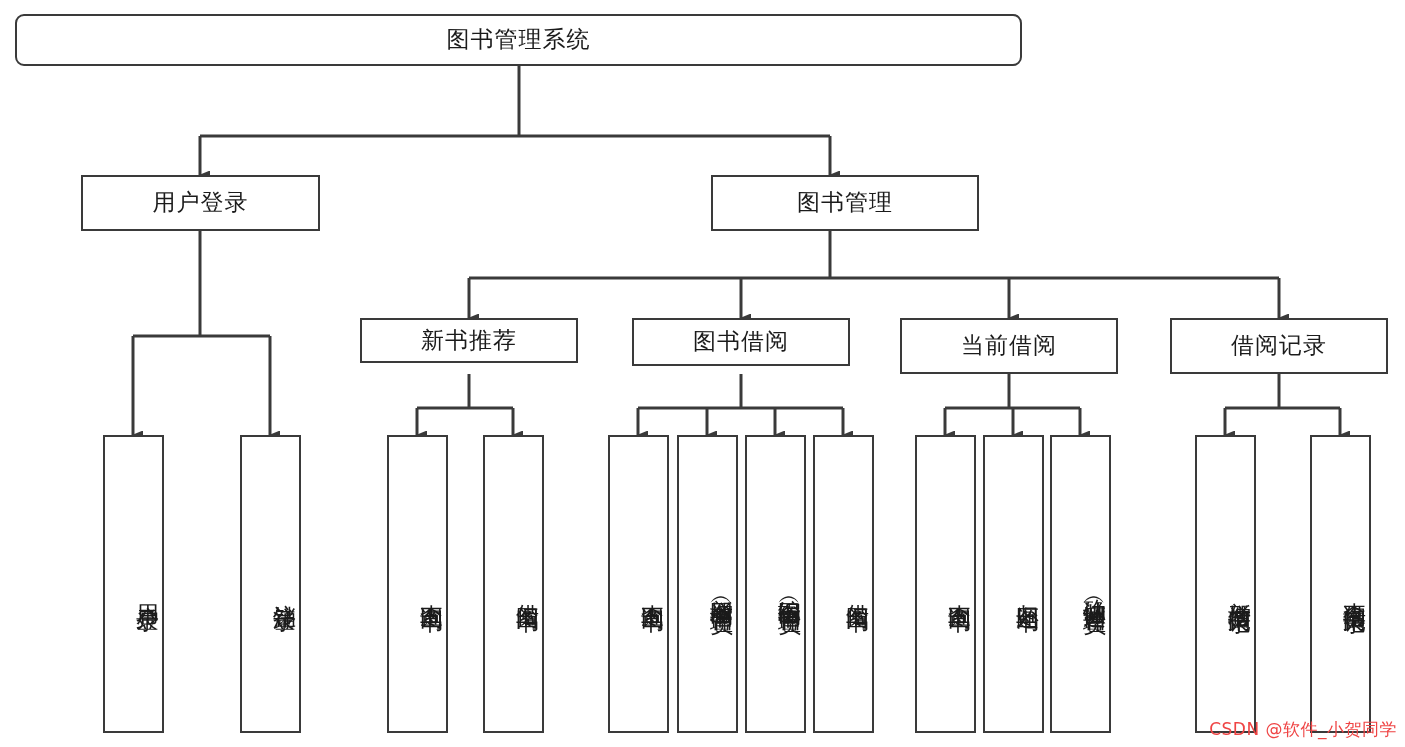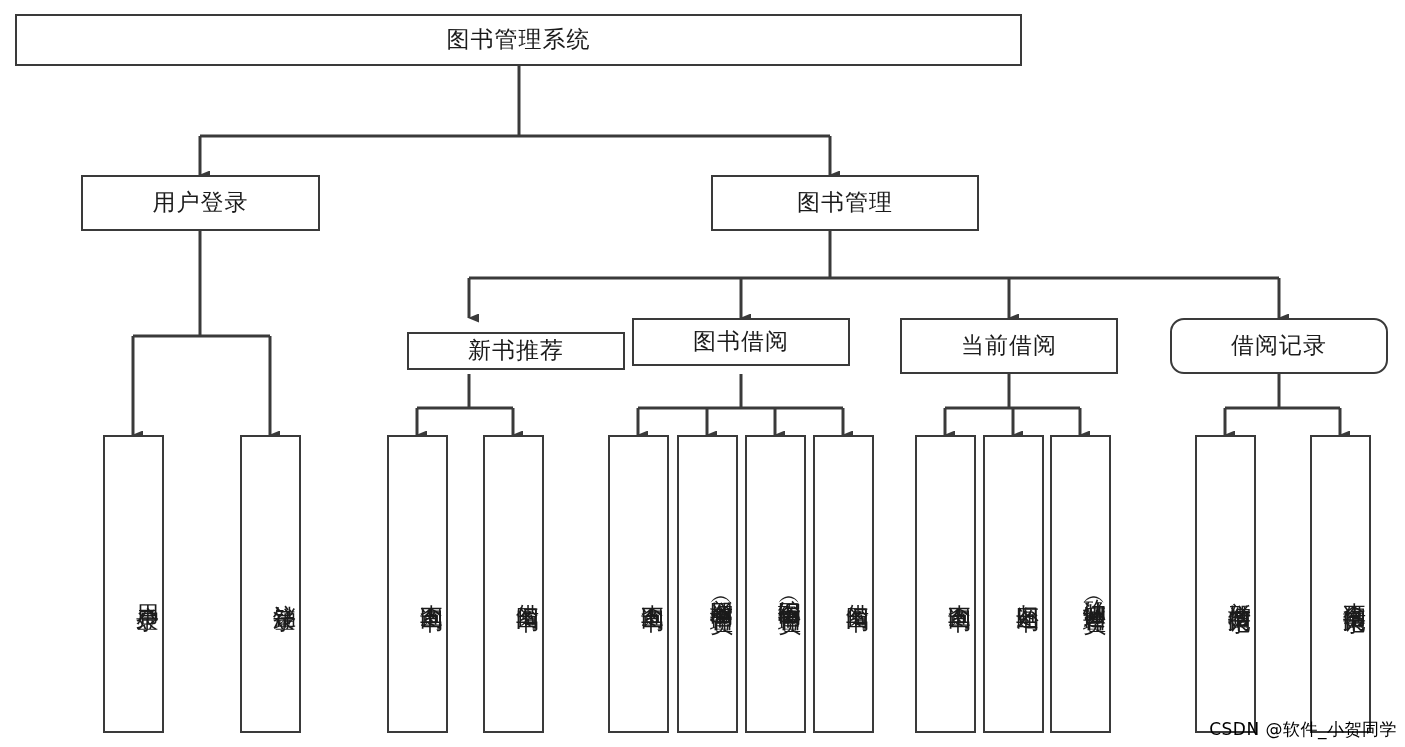--- a/index.html
+++ b/index.html
@@ -53,21 +53,21 @@
     white-space: nowrap;
   }
   .node .label {
     display: block;
   }
   #watermark {
     position: absolute;
     right: 8px;
     bottom: 6px;
     font-size: 17px;
-    color: #000000;
+    color: #ef4444;
     letter-spacing: 0.5px;
     white-space: nowrap;
   }
 </style>
 </head>
 <body>
 
 <div id="diagram-root">
 
   <svg id="edge-layer" viewBox="0 0 1405 747" xmlns="http://www.w3.org/2000/svg">
@@ -106,41 +106,41 @@
         <path d="M 945 408 L 945 435" marker-end="url(#arrowhead)"></path>
         <path d="M 1013 408 L 1013 435" marker-end="url(#arrowhead)"></path>
         <path d="M 1080 408 L 1080 435" marker-end="url(#arrowhead)"></path>
         <path d="M 1279 374 L 1279 408"></path>
         <path d="M 1225 408 L 1340 408"></path>
         <path d="M 1225 408 L 1225 435" marker-end="url(#arrowhead)"></path>
         <path d="M 1340 408 L 1340 435" marker-end="url(#arrowhead)"></path>
       </g>
   </svg>
 
-  <div class="node horiz" id="node-root" style="left: 15px; top: 14px; width: 1007px; height: 52px;">
+  <div class="node horiz" id="node-root" style="left: 15px; top: 14px; width: 1007px; height: 52px; border-radius: 9px;">
     <span class="label">图书管理系统</span>
   </div>
 
   <div id="node-layer">
       <div class="node horiz" style="left: 81px; top: 175px; width: 239px; height: 56px;">
         <span class="label">用户登录</span>
       </div>
       <div class="node horiz" style="left: 711px; top: 175px; width: 268px; height: 56px;">
         <span class="label">图书管理</span>
       </div>
-      <div class="node horiz" style="left: 360px; top: 332px; width: 218px; height: 38px; margin-left: 47px;">
+      <div class="node horiz" style="left: 360px; top: 318px; width: 218px; height: 45px;">
         <span class="label">新书推荐</span>
       </div>
       <div class="node horiz" style="left: 632px; top: 318px; width: 218px; height: 48px;">
         <span class="label">图书借阅</span>
       </div>
       <div class="node horiz" style="left: 900px; top: 318px; width: 218px; height: 56px;">
         <span class="label">当前借阅</span>
       </div>
-      <div class="node horiz" style="left: 1170px; top: 318px; width: 218px; height: 56px; border-radius: 14px;">
+      <div class="node horiz" style="left: 1170px; top: 318px; width: 218px; height: 56px;">
         <span class="label">借阅记录</span>
       </div>
       <div class="node vert" style="left: 103px; top: 435px; width: 61px; height: 298px;">
         <span class="label">用户登录</span>
       </div>
       <div class="node vert" style="left: 240px; top: 435px; width: 61px; height: 298px;">
         <span class="label">注销登录</span>
       </div>
       <div class="node vert" style="left: 387px; top: 435px; width: 61px; height: 298px;">
         <span class="label">查询图书</span>

